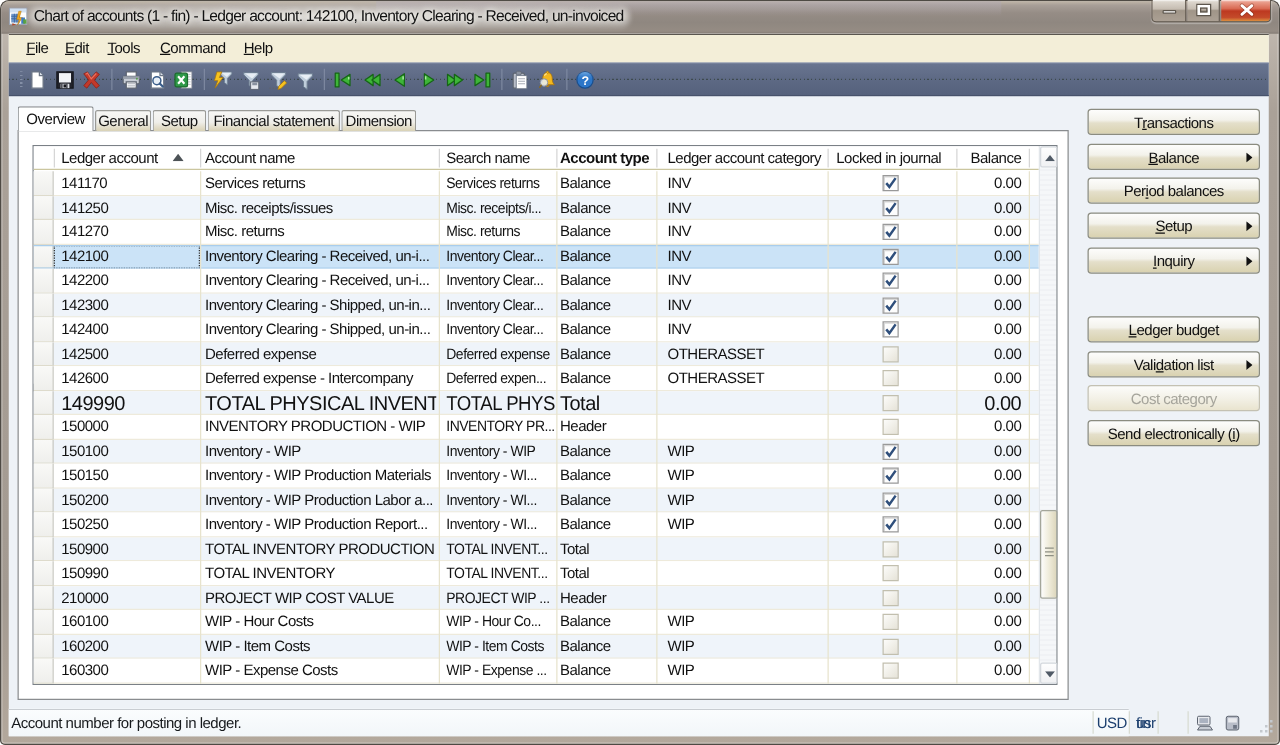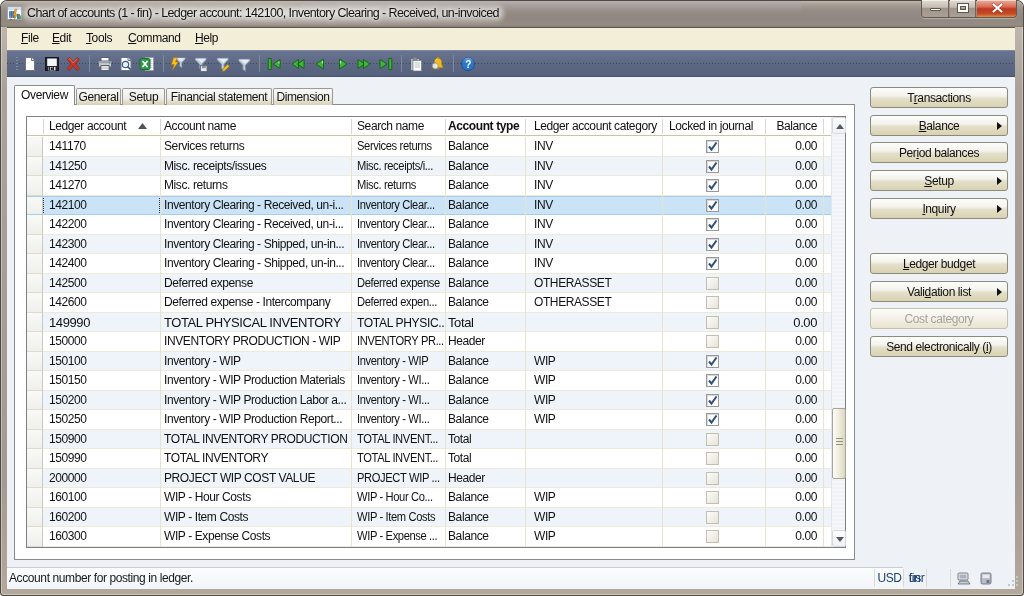--- a/index.html
+++ b/index.html
@@ -366,21 +366,21 @@
 <span class="abs" style="left:0;top:0;width:16px;height:20px;background:linear-gradient(180deg,#f9f9f7,#efefec);border-right:1px solid #c9c9c2;border-bottom:1px solid #dedbcc;"></span>
 <span class="abs" style="left:22px;top:2px;">142600</span>
 <span class="abs" style="left:137px;top:2px;width:185px;overflow:hidden;">Deferred expense - Intercompany</span>
 <span class="abs" style="left:330px;top:2px;width:94px;overflow:hidden;transform:scaleX(0.93);transform-origin:0 50%;">Deferred expen...</span>
 <span class="abs" style="left:421px;top:2px;">Balance</span>
 <span class="abs" style="left:507px;top:2px;">OTHERASSET</span>
 <span class="abs" style="left:679px;top:3px;width:13px;height:13px;background:linear-gradient(135deg,#fcfcfa 0%,#e6e3d8 100%);border:1px solid #c2bfae;"></span>
 <span class="abs" style="left:738px;top:2px;width:52px;text-align:right;">0.00</span>
 <span class="abs" style="left:16px;top:19px;width:788px;height:1px;background:#eeeadb;"></span>
 </div>
-<div class="abs" style="left:27px;top:313px;width:804px;height:19px;background:#eff4fa;z-index:5;font-size:13px;color:#111;">
+<div class="abs" style="left:27px;top:313px;width:804px;height:19px;background:#eff4fa;z-index:5;font-size:16px;color:#111;">
 <span class="abs" style="left:0;top:0;width:16px;height:19px;background:linear-gradient(180deg,#f9f9f7,#efefec);border-right:1px solid #c9c9c2;border-bottom:1px solid #dedbcc;"></span>
 <span class="abs" style="left:22px;top:2px;">149990</span>
 <span class="abs" style="left:137px;top:2px;width:185px;overflow:hidden;">TOTAL PHYSICAL INVENTORY</span>
 <span class="abs" style="left:330px;top:2px;width:94px;overflow:hidden;transform:scaleX(0.93);transform-origin:0 50%;">TOTAL PHYSIC...</span>
 <span class="abs" style="left:421px;top:2px;">Total</span>
 <span class="abs" style="left:507px;top:2px;"></span>
 <span class="abs" style="left:679px;top:3px;width:13px;height:13px;background:linear-gradient(135deg,#fcfcfa 0%,#e6e3d8 100%);border:1px solid #c2bfae;"></span>
 <span class="abs" style="left:738px;top:2px;width:52px;text-align:right;">0.00</span>
 <span class="abs" style="left:16px;top:18px;width:788px;height:1px;background:#eeeadb;"></span>
 </div>
@@ -472,21 +472,21 @@
 <span class="abs" style="left:137px;top:2px;width:185px;overflow:hidden;">TOTAL INVENTORY</span>
 <span class="abs" style="left:330px;top:2px;width:94px;overflow:hidden;transform:scaleX(0.93);transform-origin:0 50%;">TOTAL INVENT...</span>
 <span class="abs" style="left:421px;top:2px;">Total</span>
 <span class="abs" style="left:507px;top:2px;"></span>
 <span class="abs" style="left:679px;top:3px;width:13px;height:13px;background:linear-gradient(135deg,#fcfcfa 0%,#e6e3d8 100%);border:1px solid #c2bfae;"></span>
 <span class="abs" style="left:738px;top:2px;width:52px;text-align:right;">0.00</span>
 <span class="abs" style="left:16px;top:19px;width:788px;height:1px;background:#eeeadb;"></span>
 </div>
 <div class="abs" style="left:27px;top:469px;width:804px;height:19px;background:#eff4fa;z-index:5;font-size:12px;color:#111;">
 <span class="abs" style="left:0;top:0;width:16px;height:19px;background:linear-gradient(180deg,#f9f9f7,#efefec);border-right:1px solid #c9c9c2;border-bottom:1px solid #dedbcc;"></span>
-<span class="abs" style="left:22px;top:2px;">200000</span>
+<span class="abs" style="left:22px;top:2px;">210000</span>
 <span class="abs" style="left:137px;top:2px;width:185px;overflow:hidden;">PROJECT WIP COST VALUE</span>
 <span class="abs" style="left:330px;top:2px;width:94px;overflow:hidden;transform:scaleX(0.93);transform-origin:0 50%;">PROJECT WIP ...</span>
 <span class="abs" style="left:421px;top:2px;">Header</span>
 <span class="abs" style="left:507px;top:2px;"></span>
 <span class="abs" style="left:679px;top:3px;width:13px;height:13px;background:linear-gradient(135deg,#fcfcfa 0%,#e6e3d8 100%);border:1px solid #c2bfae;"></span>
 <span class="abs" style="left:738px;top:2px;width:52px;text-align:right;">0.00</span>
 <span class="abs" style="left:16px;top:18px;width:788px;height:1px;background:#eeeadb;"></span>
 </div>
 <div class="abs" style="left:27px;top:488px;width:804px;height:20px;background:#ffffff;z-index:5;font-size:12px;color:#111;">
 <span class="abs" style="left:0;top:0;width:16px;height:20px;background:linear-gradient(180deg,#f9f9f7,#efefec);border-right:1px solid #c9c9c2;border-bottom:1px solid #dedbcc;"></span>

